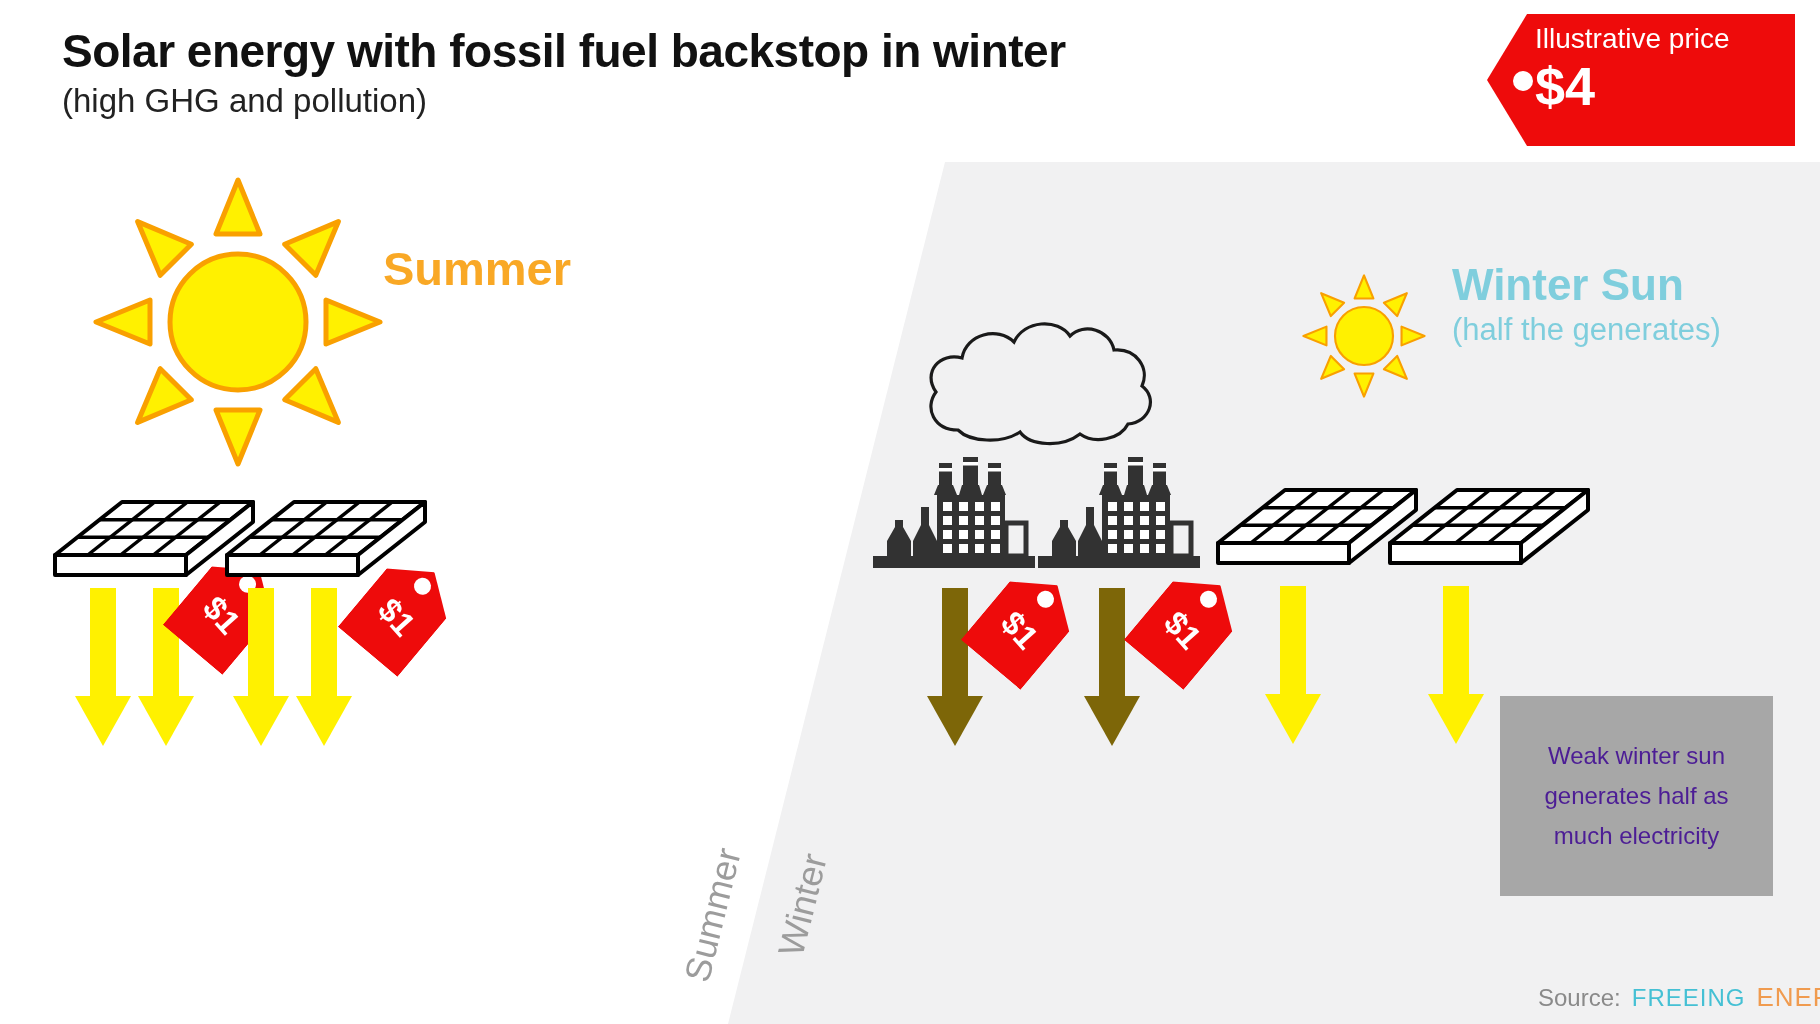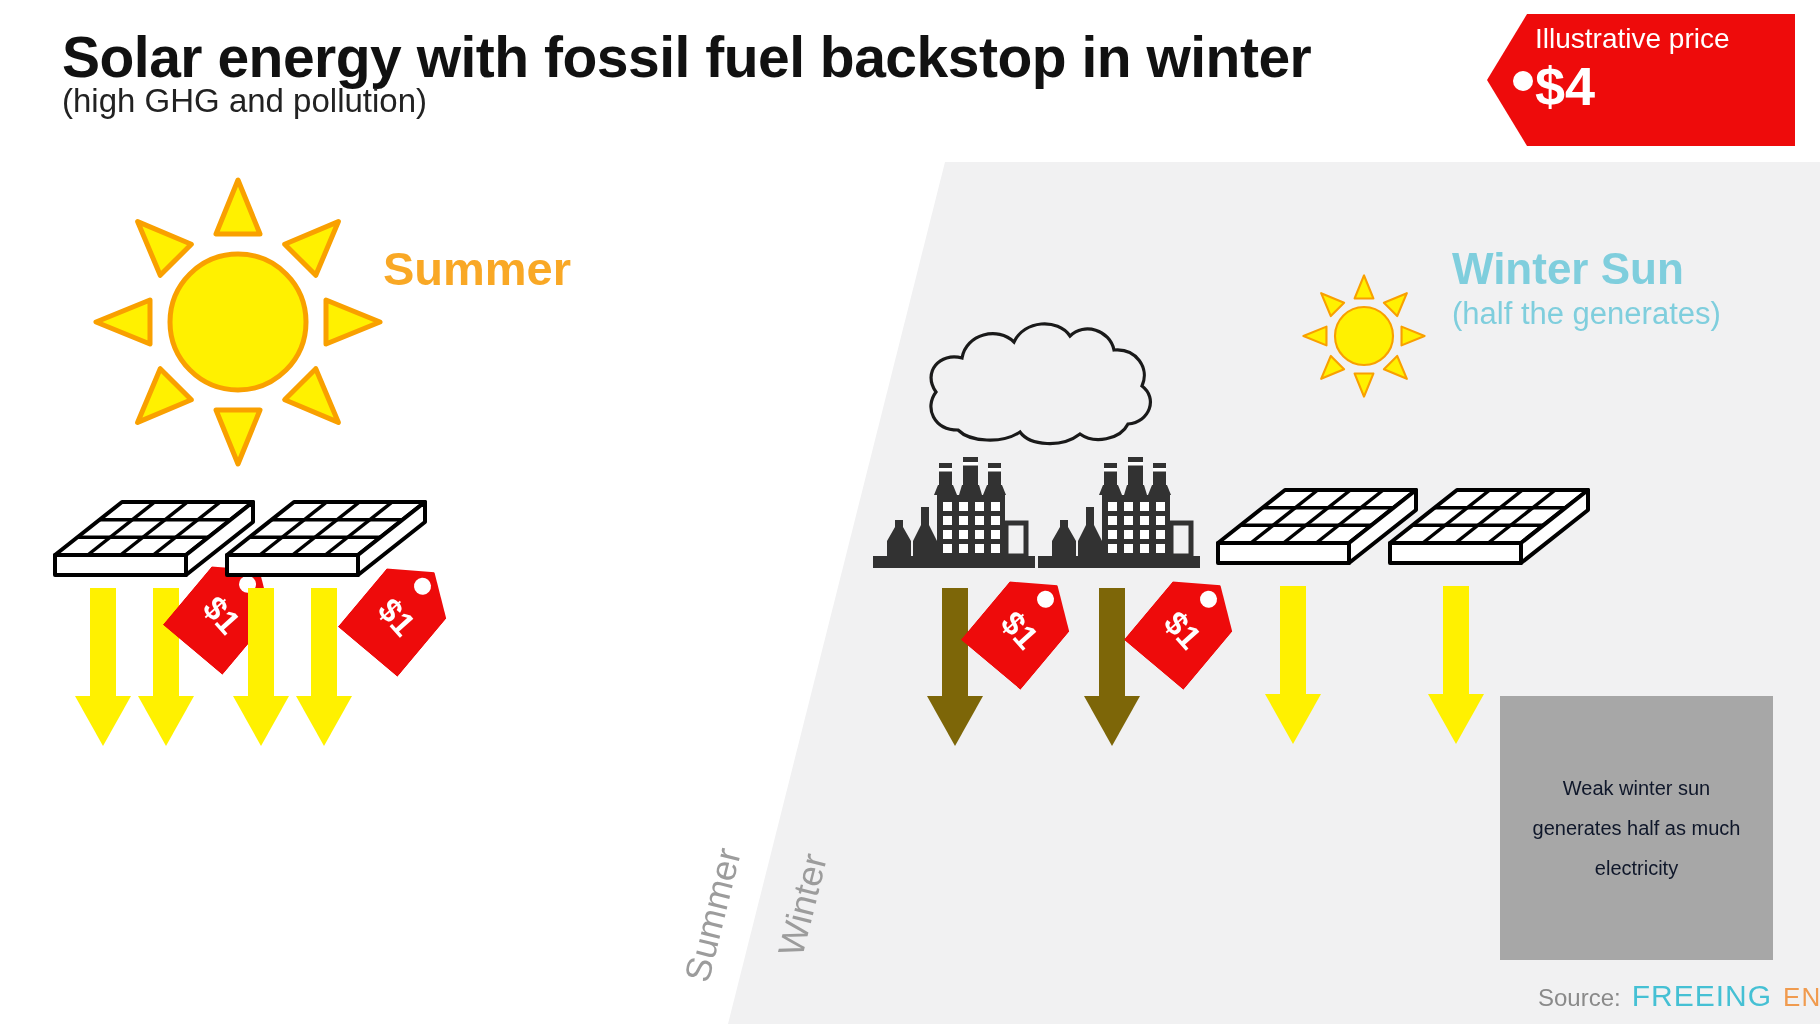--- a/index.html
+++ b/index.html
@@ -7,21 +7,21 @@
   .stage{position:relative;width:1820px;height:1024px;overflow:hidden;background:#fff;}
 
   
   .winter-bg{
     position:absolute;left:0;top:0;width:1820px;height:1024px;z-index:0;
     background:var(--winter-bg,#F1F1F2);
     clip-path:polygon(945px 162px,1820px 162px,1820px 1024px,728px 1024px);
   }
 
   
-  .title{position:absolute;left:62px;top:24px;font-size:57px;font-weight:bold;color:#111;letter-spacing:-0.5px;z-index:5;}
+  .title{position:absolute;left:62px;top:24px;font-size:46px;font-weight:bold;color:#111;letter-spacing:-0.5px;z-index:5;}
   .subtitle{position:absolute;left:62px;top:82px;font-size:33px;font-weight:400;color:#222;z-index:5;}
 
   
   .price-tag{
     position:absolute;left:1487px;top:14px;width:308px;height:132px;z-index:6;
     background:var(--tag-red,#EE0B0B);
     clip-path:polygon(0 50%,13% 0,100% 0,100% 100%,13% 100%);
   }
   .price-tag .hole{position:absolute;left:26px;top:57px;width:20px;height:20px;border-radius:50%;background:#fff;}
   .price-tag .txt{position:absolute;left:48px;right:6px;top:8px;text-align:left;color:#fff;}
@@ -29,21 +29,21 @@
   .price-tag .txt .l2{font-size:54px;line-height:60px;font-weight:bold;}
 
   
   .sun{position:absolute;z-index:4;}
   .sun-summer{left:88px;top:172px;width:300px;height:300px;}
   .sun-winter{left:1300px;top:272px;width:128px;height:128px;}
 
   .summer-label{position:absolute;left:352px;top:240px;width:250px;z-index:5;
     text-align:center;font-size:47px;line-height:57px;font-weight:bold;color:var(--summer-text,#F9A825);}
   .winter-label{position:absolute;left:1452px;top:244px;z-index:5;color:var(--winter-text,#7FCEDD);}
-  .winter-label .l1{font-size:44px;line-height:50px;font-weight:bold;}
+  .winter-label .l1{font-size:44px;line-height:50px;font-weight:bold;margin-top:16px;}
   .winter-label .l2{font-size:31px;line-height:40px;font-weight:400;color:var(--winter-text,#7FCEDD);}
 
   
   .panel{position:absolute;width:205px;height:80px;z-index:6;fill:#fff;stroke:#000;}
   .panel.s1{left:50px;top:500px;}
   .panel.s2{left:222px;top:500px;}
   .panel.w1{left:1213px;top:488px;}
   .panel.w2{left:1385px;top:488px;}
 
   .factory{position:absolute;width:162px;height:115px;z-index:6;}
@@ -74,31 +74,31 @@
   }
   .tag .hole{position:absolute;left:50%;top:10px;width:17px;height:17px;border-radius:50%;background:#fff;transform:translateX(-50%);}
   .tag .amt{position:absolute;left:0;right:0;top:40px;text-align:center;font-size:33px;font-weight:bold;color:#fff;transform:rotate(8deg);}
   .tag.t1{left:187px;top:558px;}
   .tag.t2{left:362px;top:560px;}
   .tag.t3{left:985px;top:573px;}
   .tag.t4{left:1148px;top:573px;}
 
   
   .note{
-    position:absolute;left:1500px;top:696px;width:273px;height:264px;z-index:5;
-    background:var(--note-bg,#A7A7A7);color:#0f172a;
+    position:absolute;left:1500px;top:696px;width:273px;height:200px;z-index:5;
+    background:var(--note-bg,#A7A7A7);color:#4c1d95;
     display:flex;align-items:center;justify-content:center;text-align:center;
-    font-size:20px;line-height:40px;
+    font-size:24px;line-height:40px;
   }
   .note .inner{width:212px;}
 
   
   .source{position:absolute;left:1538px;top:952px;z-index:5;display:flex;align-items:baseline;gap:11px;}
   .source .pre{font-size:24px;color:#8a8a8a;margin-top:32px;}
-  .source .brand1{font-size:30px;letter-spacing:1px;color:var(--brand-teal,#45C0D4);}
+  .source .brand1{font-size:24px;letter-spacing:1px;color:var(--brand-teal,#45C0D4);}
   .source .brand2{font-size:26px;letter-spacing:1px;color:var(--brand-orange,#F09B4F);}
 
   
   .season{position:absolute;z-index:2;font-size:36px;color:#9C9C9C;white-space:nowrap;}
   .season.summer{left:713px;top:915px;transform:translate(-50%,-50%) rotate(-76deg);}
   .season.winter{left:803px;top:905px;transform:translate(-50%,-50%) rotate(-76deg);}
 
   svg{display:block;}
 </style>
 </head>

